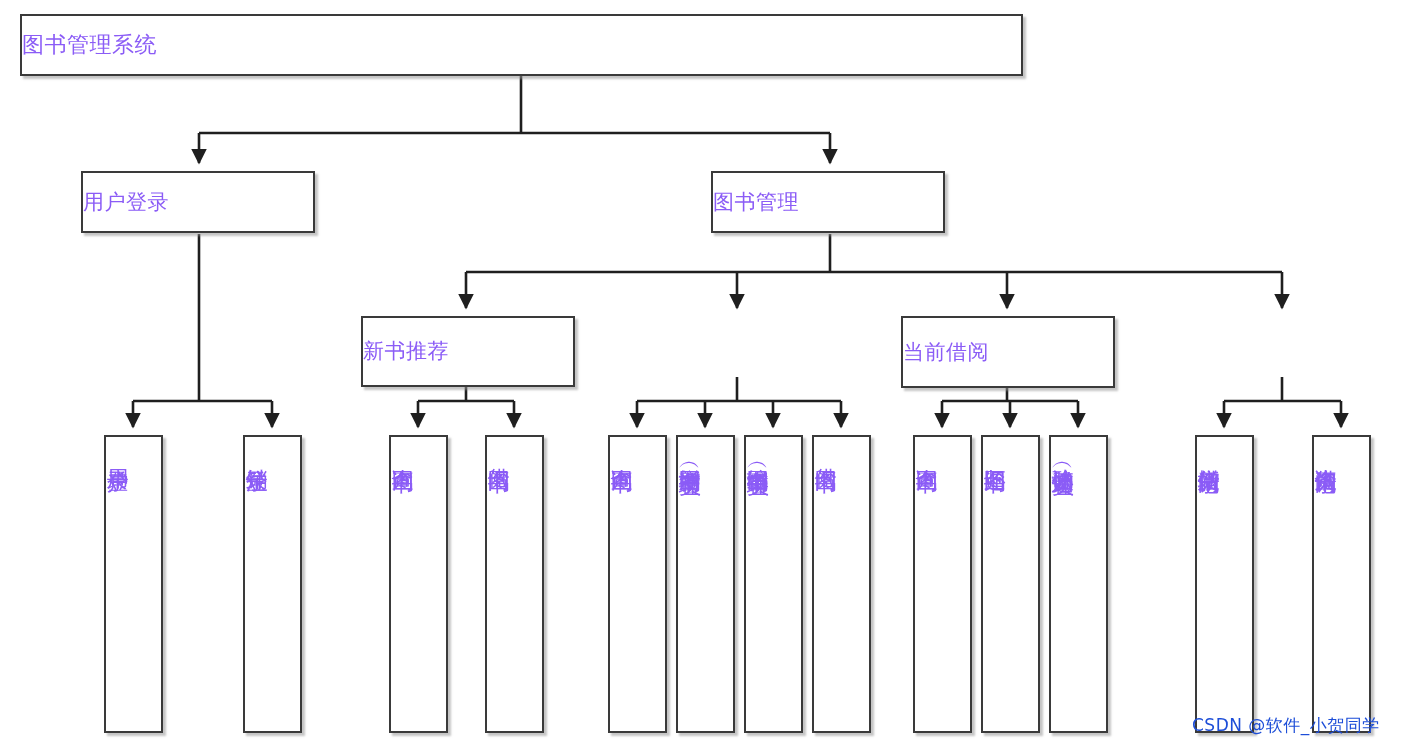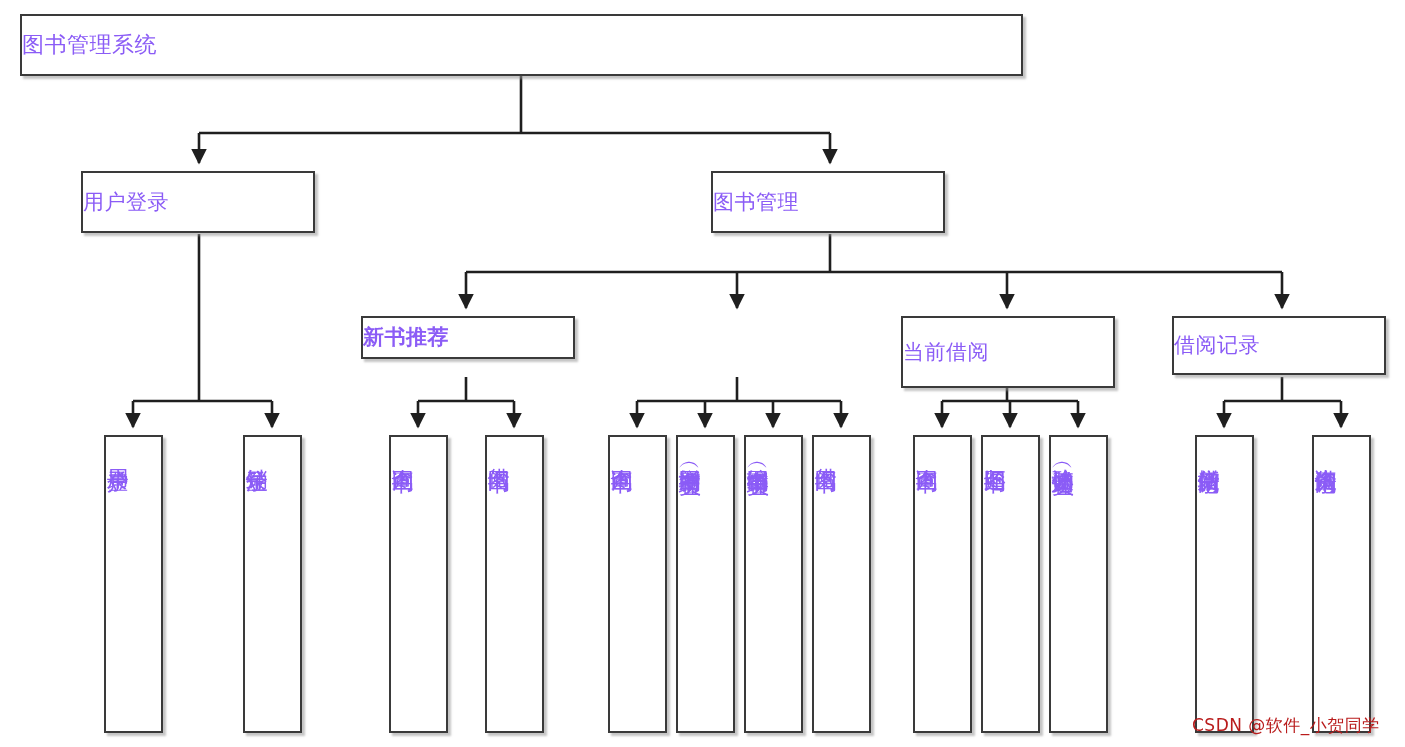--- a/index.html
+++ b/index.html
@@ -59,21 +59,21 @@
   .node.v .label {
     writing-mode: vertical-rl;
     text-orientation: upright;
     font-size: 22px;
     line-height: 1.08;
     letter-spacing: 1px;
   }
   .watermark {
     position: absolute;
     font-size: 17px;
-    color: #b91c1c;
+    color: #1d4ed8;
     white-space: nowrap;
     letter-spacing: 0.5px;
     font-family: "DejaVu Sans", "Liberation Sans", sans-serif;
   }
 </style>
 </head>
 <body>
 
 <div id="canvas">
 
@@ -133,32 +133,29 @@
   </div>
 
   <div class="node h" style="left:81px; top:171px; width:234px; height:62px;">
     <span class="label">用户登录</span>
   </div>
 
   <div class="node h" style="left:711px; top:171px; width:234px; height:62px;">
     <span class="label">图书管理</span>
   </div>
 
-  <div class="node h" style="left:361px; top:316px; width:214px; height:43px;font-weight:bold;">
+  <div class="node h" style="left:361px; top:316px; width:214px; height:71px;">
     <span class="label">新书推荐</span>
   </div>
 
 
   <div class="node h" style="left:901px; top:316px; width:214px; height:72px;">
     <span class="label">当前借阅</span>
   </div>
 
-  <div class="node h" style="left:1172px; top:316px; width:214px; height:59px;">
-    <span class="label">借阅记录</span>
-  </div>
 
   <div class="node v" style="left:104px; top:435px; width:59px; height:298px;">
     <span class="label">用户登录</span>
   </div>
   <div class="node v" style="left:243px; top:435px; width:59px; height:298px;">
     <span class="label">注销登录</span>
   </div>
 
   <div class="node v" style="left:389px; top:435px; width:59px; height:298px;">
     <span class="label">查询图书</span>

